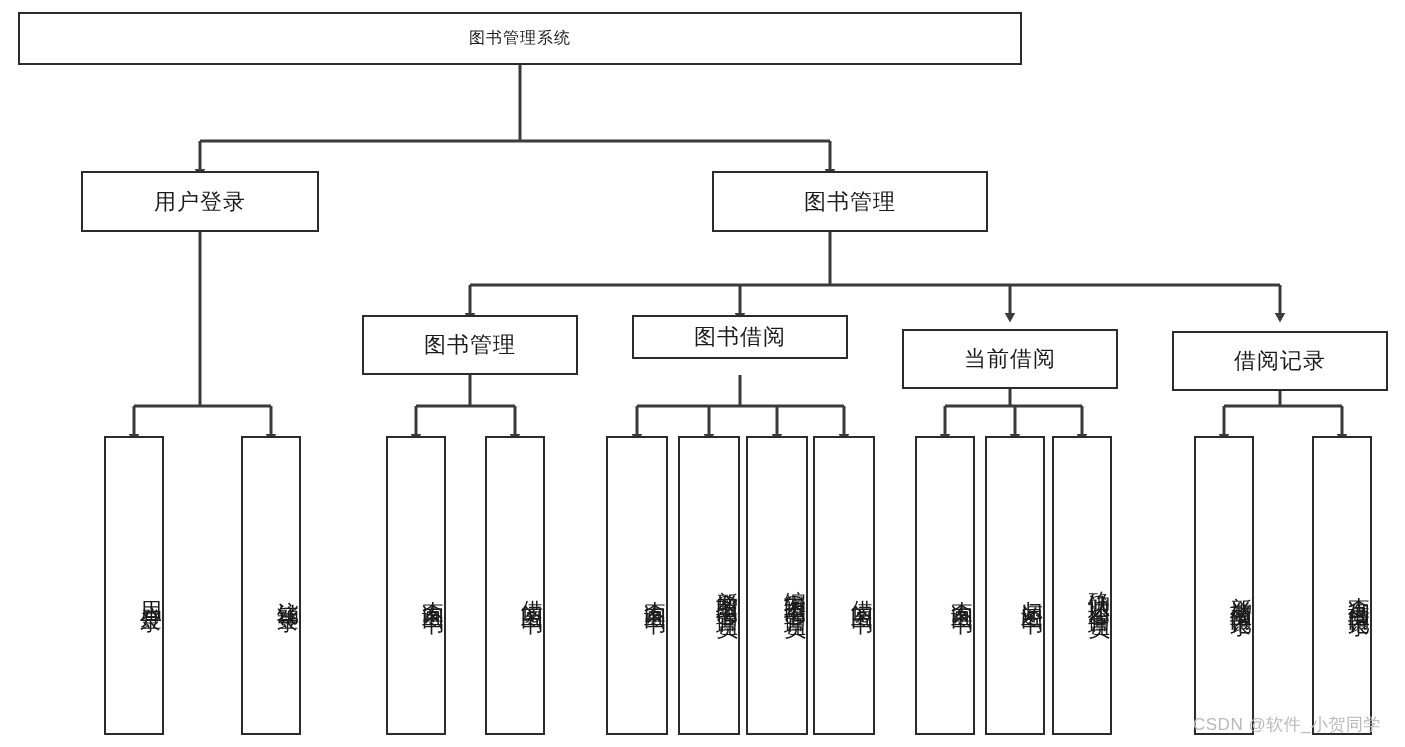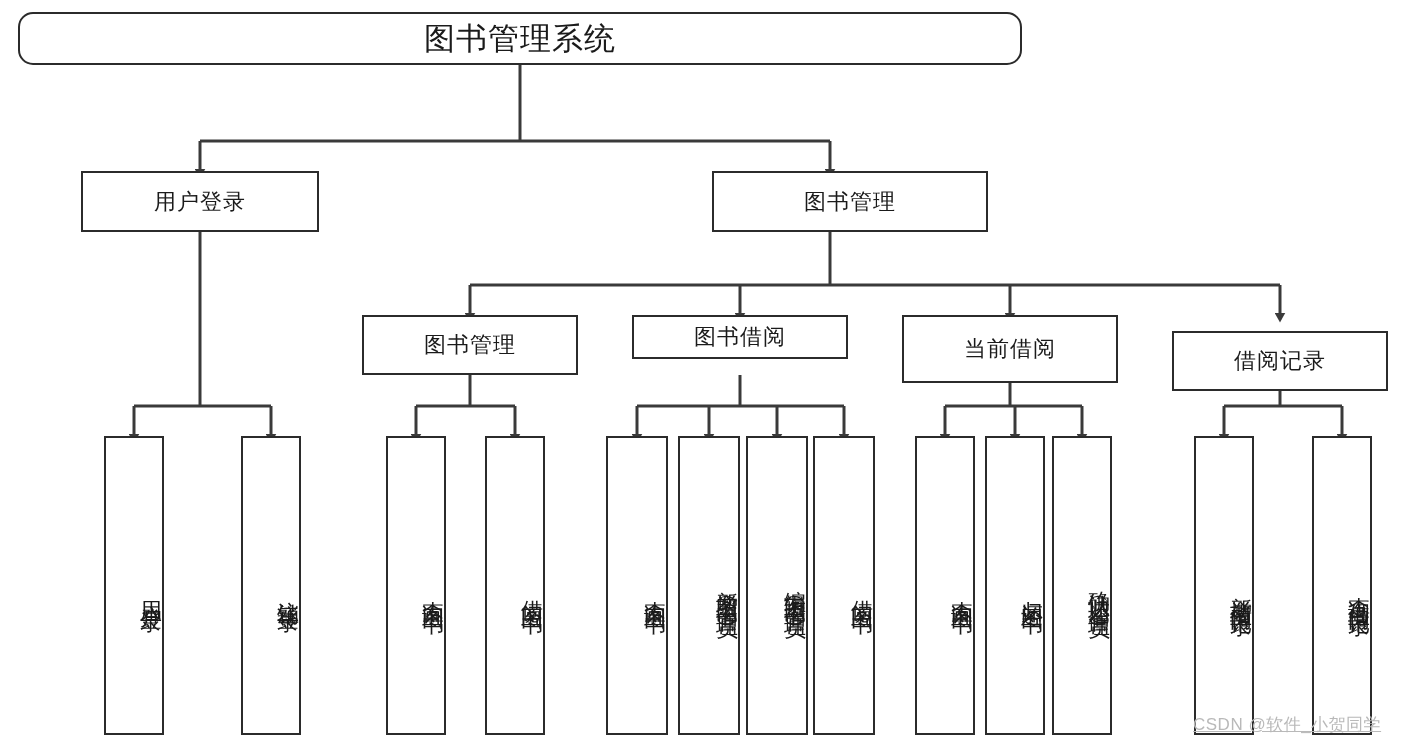--- a/index.html
+++ b/index.html
@@ -33,23 +33,22 @@
     align-items: center;
     justify-content: center;
     color: #1a1a1a;
   }
   .node-h {
     font-size: 22px;
     letter-spacing: 1px;
     white-space: nowrap;
   }
   .node-root {
-    font-size: 31px;
+    font-size: 16px;
     letter-spacing: 1px;
-    border-radius: 15px;
   }
   .node-v {
     writing-mode: vertical-rl;
     text-orientation: upright;
     font-size: 22px;
     letter-spacing: 4px;
     line-height: 1;
     align-items: flex-start;
     justify-content: center;
     padding-top: 10px;
@@ -111,31 +110,31 @@
         <path d="M1342,406 L1342,435" marker-end="url(#arrow)"></path>
       </g>
   </svg>
 
   <div id="nodes-container">
       <div class="node node-root" style="left: 18px; top: 12px; width: 1004px; height: 53px;">图书管理系统</div>
       <div class="node node-h" style="left: 81px; top: 171px; width: 238px; height: 61px;">用户登录</div>
       <div class="node node-h" style="left: 712px; top: 171px; width: 276px; height: 61px;">图书管理</div>
       <div class="node node-h" style="left: 362px; top: 315px; width: 216px; height: 60px;">图书管理</div>
       <div class="node node-h" style="left: 632px; top: 315px; width: 216px; height: 44px;">图书借阅</div>
-      <div class="node node-h" style="left: 902px; top: 315px; width: 216px; height: 68px;">当前借阅</div>
+      <div class="node node-h" style="left: 902px; top: 329px; width: 216px; height: 60px;">当前借阅</div>
       <div class="node node-h" style="left: 1172px; top: 331px; width: 216px; height: 60px;">借阅记录</div>
       <div class="node node-v" style="left: 104px; top: 436px; width: 60px; height: 299px;">用户登录</div>
       <div class="node node-v" style="left: 241px; top: 436px; width: 60px; height: 299px;">注销登录</div>
       <div class="node node-v" style="left: 386px; top: 436px; width: 60px; height: 299px;">查询图书</div>
       <div class="node node-v" style="left: 485px; top: 436px; width: 60px; height: 299px;">借阅图书</div>
       <div class="node node-v" style="left: 606px; top: 436px; width: 62px; height: 299px;">查询图书</div>
       <div class="node node-v" style="left: 678px; top: 436px; width: 62px; height: 299px;">新增图书（管理员）</div>
       <div class="node node-v" style="left: 746px; top: 436px; width: 62px; height: 299px;">编辑图书（管理员）</div>
       <div class="node node-v" style="left: 813px; top: 436px; width: 62px; height: 299px;">借阅图书</div>
       <div class="node node-v" style="left: 915px; top: 436px; width: 60px; height: 299px;">查询图书</div>
       <div class="node node-v" style="left: 985px; top: 436px; width: 60px; height: 299px;">归还图书</div>
       <div class="node node-v" style="left: 1052px; top: 436px; width: 60px; height: 299px;">确认归还（管理员）</div>
       <div class="node node-v" style="left: 1194px; top: 436px; width: 60px; height: 299px;">新增借阅记录</div>
       <div class="node node-v" style="left: 1312px; top: 436px; width: 60px; height: 299px;">查询借阅记录</div>
     </div>
 
-  <div class="watermark" style="left:1193px; top:713px;text-decoration:underline;">CSDN @软件_小贺同学</div>
+  <div class="watermark" style="left:1193px; top:713px;">CSDN @软件_小贺同学</div>
 </div>
 
 </body></html>

